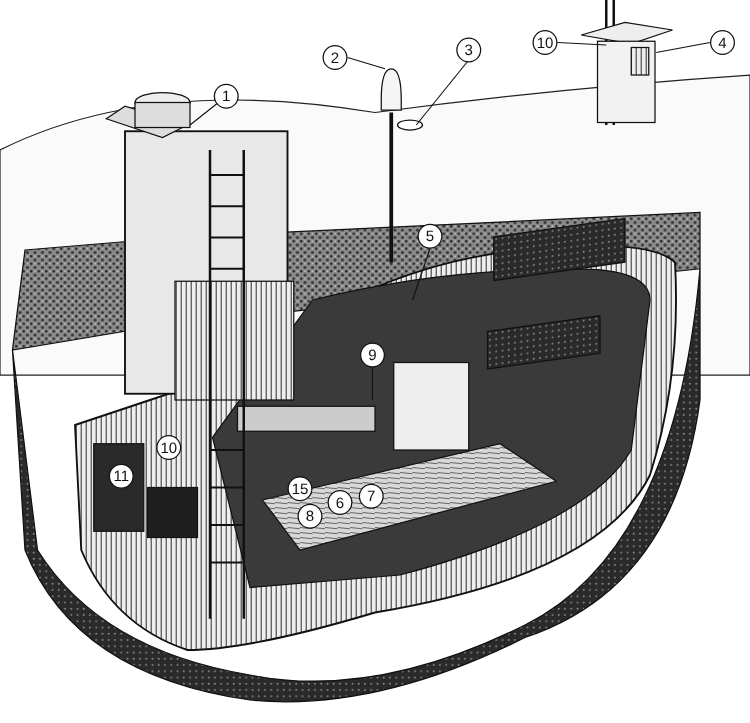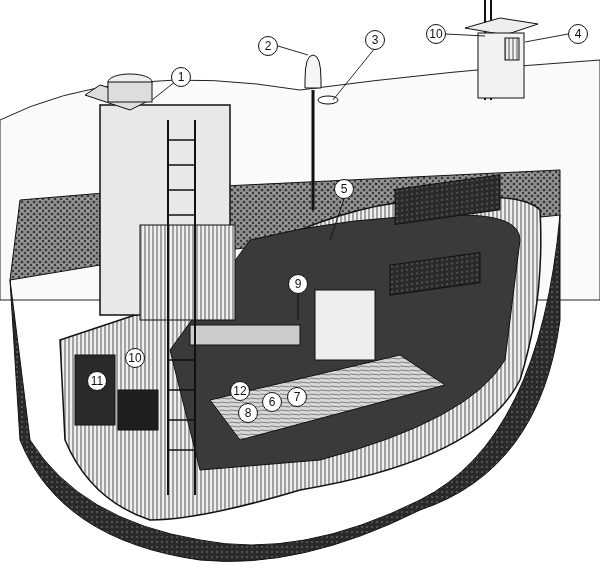--- a/index.html
+++ b/index.html
@@ -103,15 +103,15 @@
   <div class="callout" style="left:258px;top:36px;">2</div>
   <div class="callout" style="left:365px;top:30px;">3</div>
   <div class="callout" style="left:568px;top:24px;">4</div>
   <div class="callout" style="left:334px;top:179px;">5</div>
   <div class="callout" style="left:262px;top:392px;">6</div>
   <div class="callout" style="left:287px;top:387px;">7</div>
   <div class="callout" style="left:238px;top:403px;">8</div>
   <div class="callout" style="left:288px;top:274px;">9</div>
   <div class="callout" style="left:125px;top:348px;">10</div>
   <div class="callout" style="left:87px;top:371px;">11</div>
-  <div class="callout" style="left:230px;top:381px;">12</div>
+  <div class="callout" style="left:230px;top:381px;">15</div>
   <div class="callout" style="left:426px;top:24px;">10</div>
 </div>
 
 </body></html>

